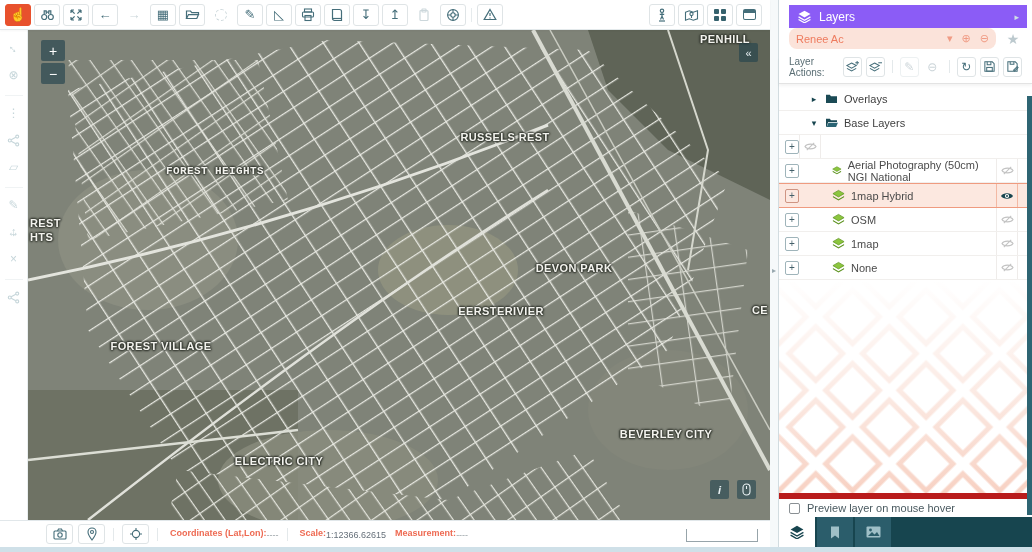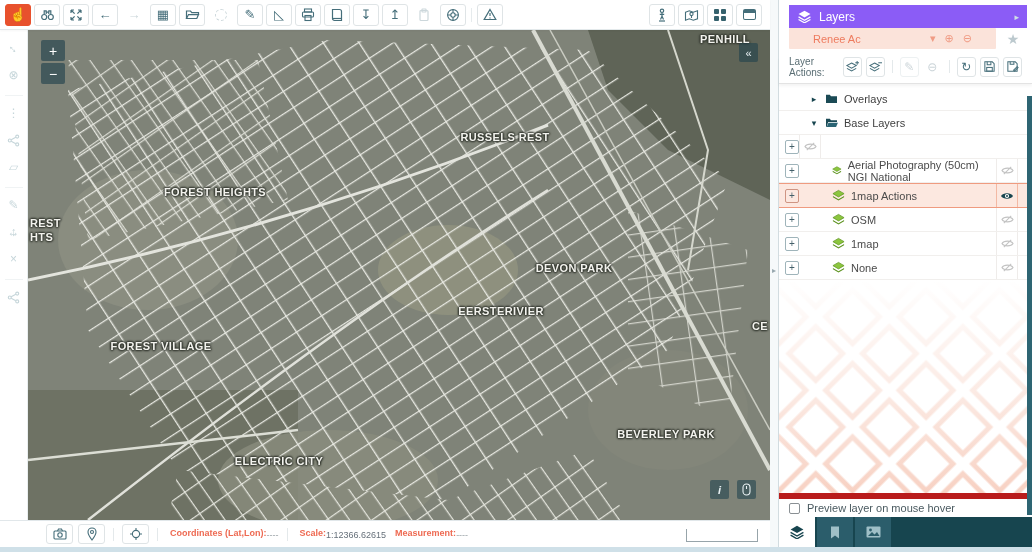--- a/index.html
+++ b/index.html
@@ -51,21 +51,21 @@
   
   .gutter { position:absolute; left:770px; top:0; width:8px; height:547px; background:#f6f9fa; }
   .g-handle { position:absolute; left:0; top:262px; width:8px; height:16px; color:#97a7ae; font-size:8px; display:flex; align-items:center; justify-content:center; cursor:pointer; }
 
   
   .panel { position:absolute; left:778px; top:0; width:254px; height:547px; background:#fff; border-left:1px solid #d2dce0; display:flex; flex-direction:column; }
   .p-header { margin:5px 5px 0 10px; height:23px; background:#8b5cf6; color:#fff; display:flex; align-items:center; padding:0 8px; gap:7px; font-size:12px; flex:0 0 auto; }
   .p-header .arr { margin-left:auto; color:#cfe0e4; font-size:9px; }
   .p-ws-label { margin:9px 10px 3px; font-size:11px; color:#33525b; }
   .p-ws-row { margin:0 10px; display:flex; align-items:center; gap:8px; }
-  .ws-select { flex:1; height:21px; background:#fbe3da; border-radius:1px; display:flex; align-items:center; padding:0 24px; font-size:11px; color:#ee7b5e; cursor:pointer; }
+  .ws-select { flex:1; height:21px; background:#fbe3da; border-radius:8px; display:flex; align-items:center; padding:0 7px; font-size:11px; color:#ee7b5e; cursor:pointer; }
   .ws-icons { margin-left:auto; display:flex; gap:9px; color:#f09b84; font-size:11px; align-items:center; }
   .ws-star { color:#bcc9ce; font-size:14px; width:18px; text-align:center; cursor:pointer; }
   .p-actions { margin-top:8px; height:27px; display:flex; align-items:center; padding:0 10px 7px; gap:4px; border-bottom:1px solid #e3e3e3; box-shadow:0 2px 3px rgba(0,0,0,.05); flex:0 0 auto; }
   .pa-label { font-size:10px; color:#5a6e74; margin-right:3px; }
   .pabtn { width:25px; height:20px; border:1px solid #dfe4e6; border-radius:3px; background:#fff; color:#456e7a; display:flex; align-items:center; justify-content:center; font-size:12px; cursor:pointer; }
   .pabtn.disabled { border-color:#edf1f2; color:#ccd5d9; }
 
   .p-tree { margin-top:3px; flex:0 0 auto; }
   .trow { display:flex; align-items:center; height:24px; border-bottom:1px solid #f1efed; font-size:11px; color:#4b4b4b; }
   .texp { width:14px; height:14px; margin-left:6px; border:1px solid #9fb4ba; border-radius:2px; color:#44606a; font-size:10px; line-height:12px; text-align:center; background:#fff; cursor:pointer; flex:0 0 auto; }
@@ -306,29 +306,29 @@
           <path d="M505 0 742 440" stroke="#d9dbd2" stroke-width="4" fill="none"></path>
           <path d="M522 0 742 400" stroke="#caccc2" stroke-width="1.5" fill="none"></path>
           <path d="M0 250 C150 220 330 170 520 95" stroke="#e3e4dd" stroke-width="3" fill="none"></path>
           <path d="M60 490 C200 380 360 260 520 160" stroke="#e0e1da" stroke-width="2.5" fill="none"></path>
           <path d="M0 430 270 400" stroke="#dcded5" stroke-width="2.5" fill="none"></path>
           <path d="M640 0 680 120 660 240" stroke="#d5d7cd" stroke-width="2" fill="none"></path>
         </svg>
 
         <div class="map-label" style="left:697px; top:9px;">PENHILL</div>
         <div class="map-label" style="left:477px; top:107px;">RUSSELS REST</div>
-        <div class="map-label" style="left:187px; top:162px;">FOREST HEIGHTS</div>
+        <div class="map-label" style="left:187px; top:141px;font-family:Liberation Mono, monospace;">FOREST HEIGHTS</div>
         <div class="map-label" style="left:546px; top:238px;">DEVON PARK</div>
         <div class="map-label" style="left:473px; top:281px;">EERSTERIVIER</div>
         <div class="map-label" style="left:133px; top:316px;">FOREST VILLAGE</div>
-        <div class="map-label" style="left:638px; top:404px;">BEVERLEY PARK</div>
+        <div class="map-label" style="left:638px; top:404px;">BEVERLEY CITY</div>
         <div class="map-label" style="left:251px; top:431px;">ELECTRIC CITY</div>
         <div class="map-label cut" style="left:2px; top:193px;">REST</div>
         <div class="map-label cut" style="left:2px; top:207px;">HTS</div>
-        <div class="map-label" style="left:732px; top:296px;">CE</div>
+        <div class="map-label" style="left:732px; top:280px;">CE</div>
 
         <div class="zoomctrl">
           <div class="zbtn">+</div>
           <div class="zbtn">−</div>
         </div>
         <div class="mapbtn" style="right:12px; top:13px;">«</div>
         <div class="mapbtn" style="right:41px; bottom:21px; font-style:italic; font-weight:bold;">i</div>
         <div class="mapbtn" style="right:14px; bottom:21px;">
             <svg width="11" height="13" viewBox="0 0 11 13">
               <g fill="none" stroke="#e9f1f3" stroke-width="1.1">
@@ -519,21 +519,21 @@
         <div class="tspare"></div>
       </div>
 
       <div class="trow sel">
         <div class="texp">+</div>
         <div class="l-ind">
           <svg width="13" height="13" viewBox="0 0 14 14">
               <path d="M7 1.5 13 5 7 8.5 1 5Z" fill="#8cc63f" stroke="#5e9321" stroke-width=".8"></path>
               <path d="M1 7.5 7 11 13 7.5V9L7 12.5 1 9Z" fill="#5e9321"></path>
             </svg>
-          <span>1map Actions</span>
+          <span>1map Hybrid</span>
         </div>
         <div class="teye">
             <svg width="14" height="14" viewBox="0 0 14 14">
               <path d="M1 7C3 3.4 11 3.4 13 7 11 10.6 3 10.6 1 7Z" fill="#17454f"></path>
               <circle cx="7" cy="7" r="2.1" fill="#fff"></circle>
               <circle cx="7" cy="7" r="1" fill="#17454f"></circle>
             </svg>
           </div>
         <div class="tspare"></div>
       </div>

